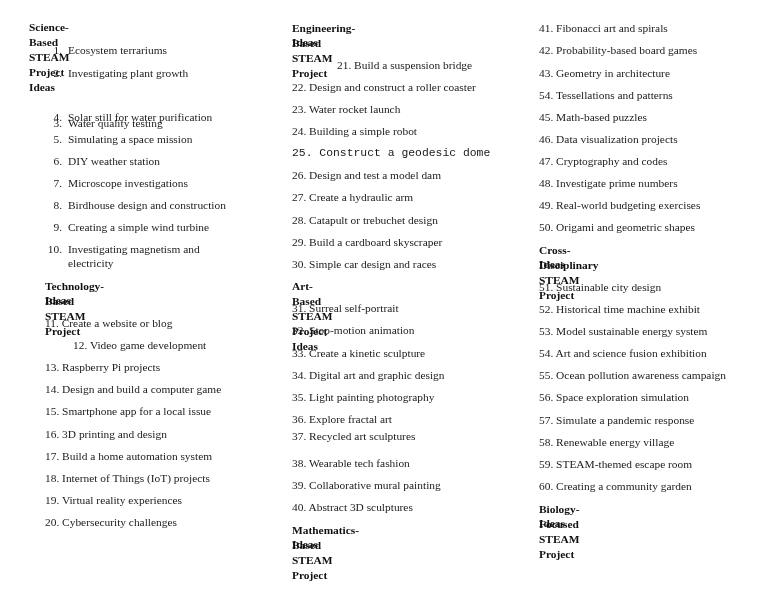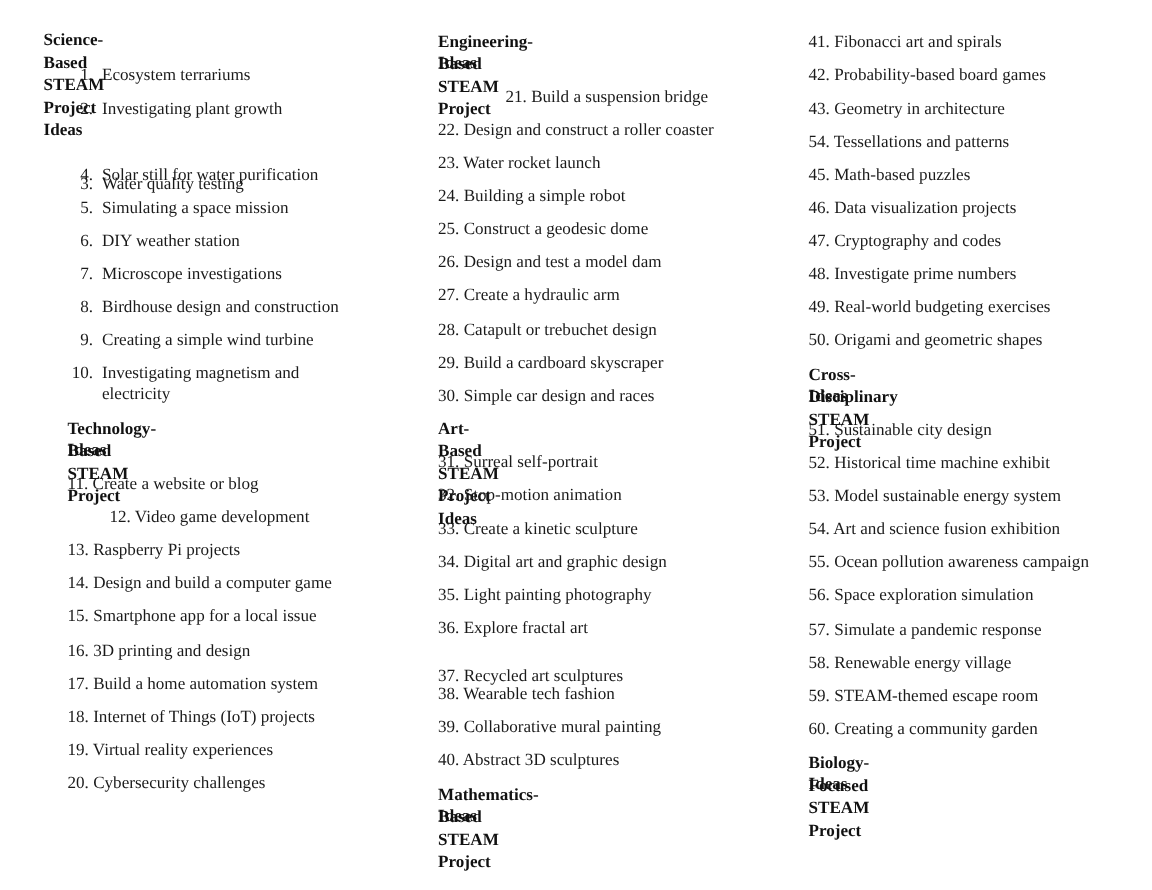--- a/index.html
+++ b/index.html
@@ -77,36 +77,36 @@
 </div>
 
 <div class="col">
   <div class="heading" style="left:292px; top:21px;">Engineering-Based STEAM Project</div>
   <div class="heading" style="left:292px; top:35px;">Ideas</div>
 
   <div class="item" style="left:292px; top:58px;margin-left:45px;"><span class="num">21.</span> <span>Build a suspension bridge</span></div>
   <div class="item" style="left:292px; top:80px;"><span class="num">22.</span> <span>Design and construct a roller coaster</span></div>
   <div class="item" style="left:292px; top:102px;"><span class="num">23.</span> <span>Water rocket launch</span></div>
   <div class="item" style="left:292px; top:124px;"><span class="num">24.</span> <span>Building a simple robot</span></div>
-  <div class="item" style="left:292px; top:146px;"><span class="num">25.</span> <span>Construct a geodesic dome</span></div>
+  <div class="item" style="left:292px; top:146px;font-family:Liberation Mono, monospace;"><span class="num">25.</span> <span>Construct a geodesic dome</span></div>
   <div class="item" style="left:292px; top:168px;"><span class="num">26.</span> <span>Design and test a model dam</span></div>
   <div class="item" style="left:292px; top:190px;"><span class="num">27.</span> <span>Create a hydraulic arm</span></div>
   <div class="item" style="left:292px; top:213px;"><span class="num">28.</span> <span>Catapult or trebuchet design</span></div>
   <div class="item" style="left:292px; top:235px;"><span class="num">29.</span> <span>Build a cardboard skyscraper</span></div>
   <div class="item" style="left:292px; top:257px;"><span class="num">30.</span> <span>Simple car design and races</span></div>
 
   <div class="heading" style="left:292px; top:279px;">Art-Based STEAM Project Ideas</div>
 
   <div class="item" style="left:292px; top:301px;"><span class="num">31.</span> <span>Surreal self-portrait</span></div>
   <div class="item" style="left:292px; top:323px;"><span class="num">32.</span> <span>Stop-motion animation</span></div>
   <div class="item" style="left:292px; top:346px;"><span class="num">33.</span> <span>Create a kinetic sculpture</span></div>
   <div class="item" style="left:292px; top:368px;"><span class="num">34.</span> <span>Digital art and graphic design</span></div>
   <div class="item" style="left:292px; top:390px;"><span class="num">35.</span> <span>Light painting photography</span></div>
   <div class="item" style="left:292px; top:412px;"><span class="num">36.</span> <span>Explore fractal art</span></div>
-  <div class="item" style="left:292px; top:444px;font-family:Liberation Serif, serif;"><span class="num">37.</span> <span>Recycled art sculptures</span></div>
+  <div class="item" style="left:292px; top:429px;font-family:Liberation Serif, serif;"><span class="num">37.</span> <span>Recycled art sculptures</span></div>
   <div class="item" style="left:292px; top:456px;"><span class="num">38.</span> <span>Wearable tech fashion</span></div>
   <div class="item" style="left:292px; top:478px;"><span class="num">39.</span> <span>Collaborative mural painting</span></div>
   <div class="item" style="left:292px; top:500px;"><span class="num">40.</span> <span>Abstract 3D sculptures</span></div>
 
   <div class="heading" style="left:292px; top:523px;">Mathematics-Based STEAM Project</div>
   <div class="heading" style="left:292px; top:537px;">Ideas</div>
 </div>
 
 <div class="col">
   <div class="item" style="left:539px; top:21px;"><span class="num">41.</span> <span>Fibonacci art and spirals</span></div>

